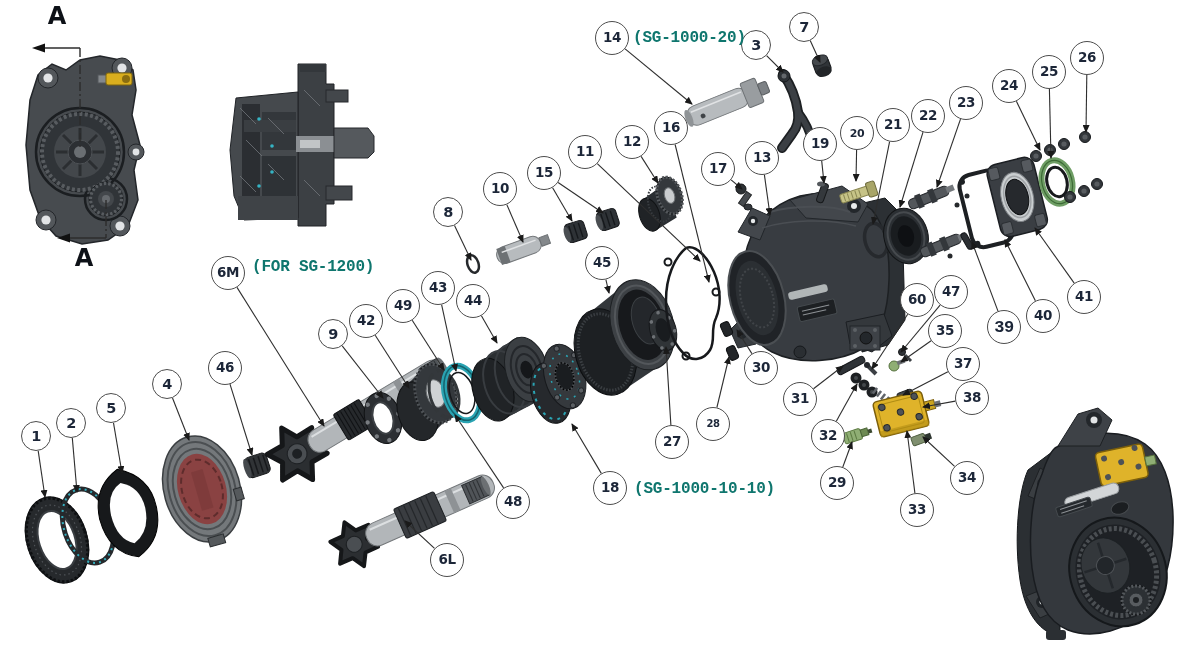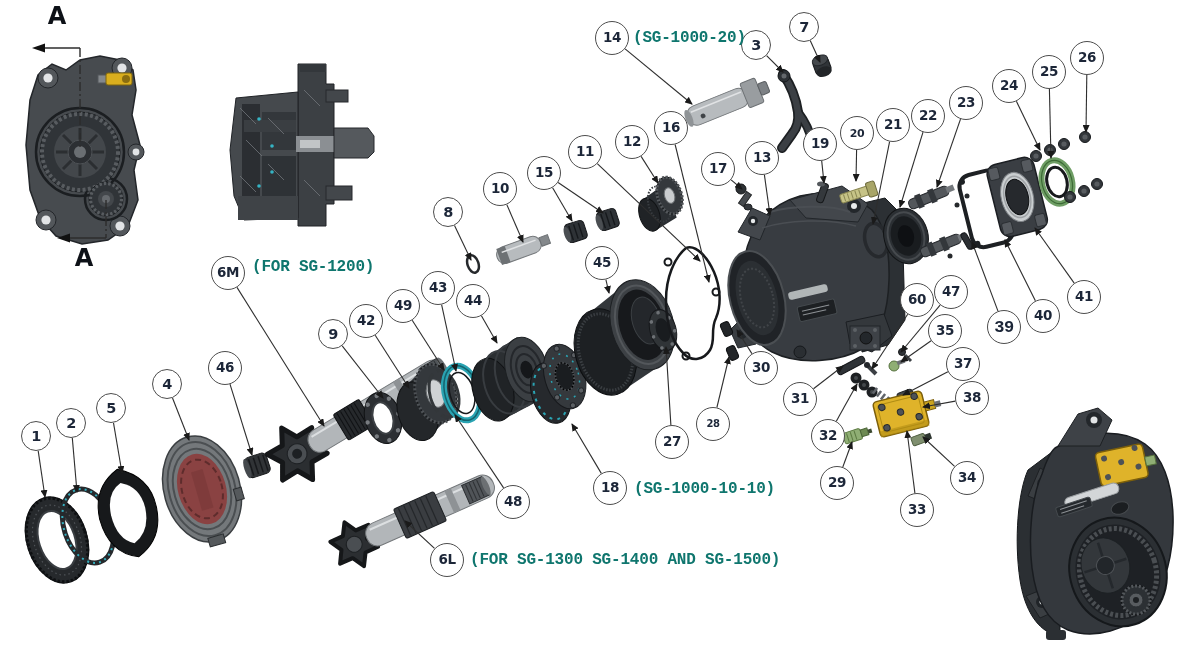--- a/index.html
+++ b/index.html
@@ -680,16 +680,15 @@
     <div class="balloon" style="left: 900px; top: 283px; height: 34px; width: 34px; font-size: 13.5px;">60</div>
     <div class="balloon" style="left: 934px; top: 275px; height: 34px; width: 34px; font-size: 13.5px;">47</div>
     <div class="balloon" style="left: 946px; top: 347px; height: 34px; width: 34px; font-size: 13.5px;">37</div>
     <div class="balloon" style="left: 955px; top: 381px; height: 34px; width: 34px; font-size: 13.5px;">38</div>
     <div class="balloon" style="left: 987px; top: 310px; height: 34px; width: 34px; font-size: 17px; font-family: Liberation Mono, monospace;">39</div>
     <div class="balloon" style="left: 1026px; top: 299px; height: 34px; width: 34px; font-size: 13.5px;">40</div>
     <div class="balloon" style="left: 1067px; top: 280px; height: 34px; width: 34px; font-size: 13.5px;">41</div>
     <div class="annotation" style="left: 633px; top: 38px;">(SG-1000-20)</div>
     <div class="annotation" style="left: 252px; top: 267px;">(FOR SG-1200)</div>
     <div class="annotation" style="left: 634px; top: 489px;">(SG-1000-10-10)</div>
-    <div class="annotation" style="left: 470px; top: 560px;">(FOR SG-1300 SG-1400 AND SG-1500)</div>
     <div class="section-label" style="left: 57px; top: 16px;">A</div>
     <div class="section-label" style="left: 84px; top: 258px;">A</div>
   </div>
 
 </body></html>

